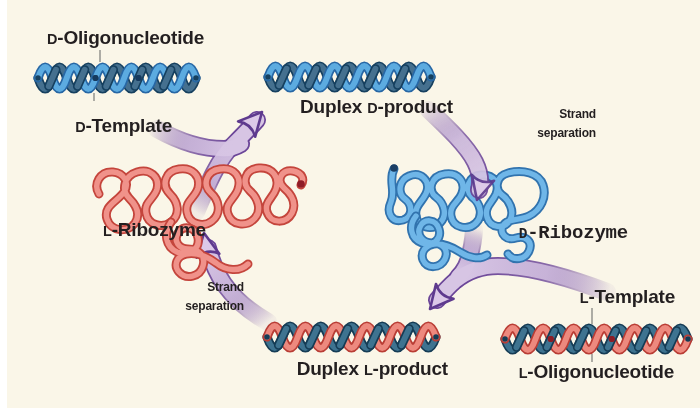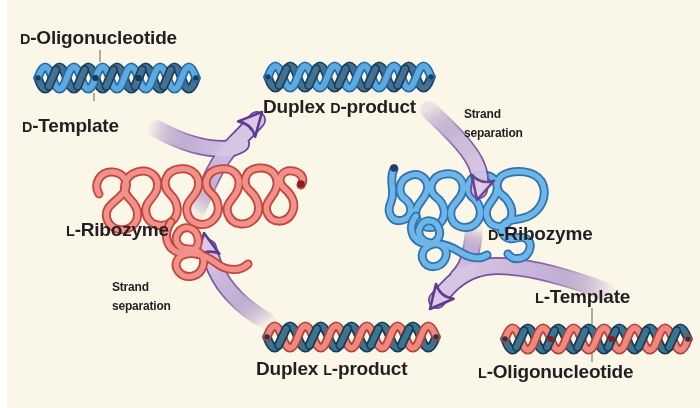--- a/index.html
+++ b/index.html
@@ -1,20 +1,20 @@
 <!DOCTYPE html>
 <html><head>
 <meta charset="utf-8">
 <style>
   html,body{margin:0;padding:0;}
   body{font-family:"Liberation Sans", sans-serif; background:#fff;}
   .stage{position:relative; width:700px; height:408px; overflow:hidden; background:var(--bg,#FAF6E8);}
   .page-edge{position:absolute; left:0; top:0; width:7px; height:408px; background:var(--edge,#fff); z-index:4;}
   svg.canvas{position:absolute; left:0; top:0; z-index:1;}
-  .lbl{position:absolute; z-index:3; text-align:left; color:var(--text,#231F20);
+  .lbl{position:absolute; z-index:3; text-align:right; color:var(--text,#231F20);
        font-weight:bold; font-size:19px; line-height:21px; letter-spacing:-0.2px; white-space:nowrap;}
   .lbl .sc{font-size:76%;}
   .lbl.small{font-size:12px; line-height:19px; white-space:normal;}
   .lbl.small span{display:block;}
   path{vector-effect:none;}
 </style>
 </head>
 <body style="--bg: #FAF6E8; --edge: #FFFFFF; --text: #231F20;">
 
 <div class="stage">
@@ -222,21 +222,21 @@
   <div class="lbl" style="left:22px; top:99px; width:150px;margin-top:16px;">
     <span class="sc">D</span><span>-Template</span>
   </div>
   <div class="lbl" style="left:263px; top:96px; width:190px;">
     <span>Duplex </span><span class="sc">D</span><span>-product</span>
   </div>
   <div class="lbl small" style="left:464px; top:105px; width:132px;">
     <span>Strand</span>
     <span>separation</span>
   </div>
-  <div class="lbl" style="left:488px; top:223px; width:140px;">
+  <div class="lbl" style="left:488px; top:223px; width:140px;font-family:Liberation Mono, monospace;">
     <span class="sc">D</span><span>-Ribozyme</span>
   </div>
   <div class="lbl" style="left:66px; top:219px; width:140px;">
     <span class="sc">L</span><span>-Ribozyme</span>
   </div>
   <div class="lbl small" style="left:112px; top:278px; width:132px;">
     <span>Strand</span>
     <span>separation</span>
   </div>
   <div class="lbl" style="left:535px; top:286px; width:140px;">

